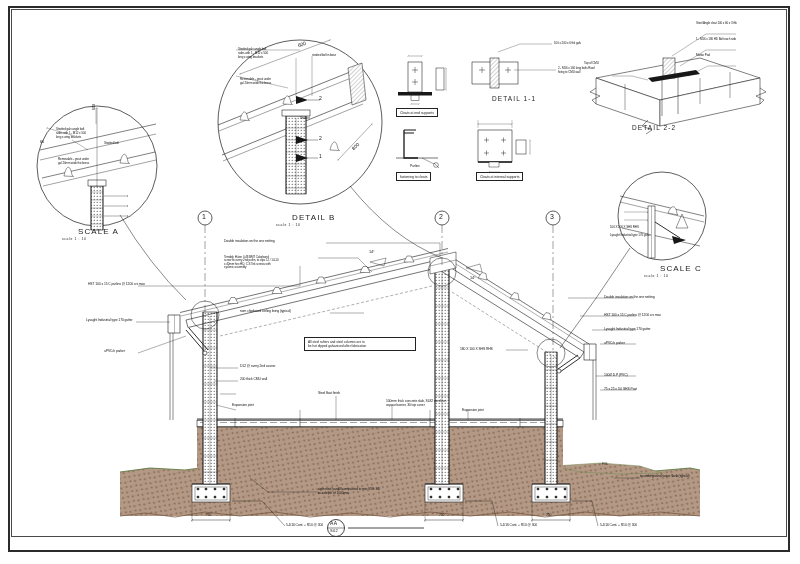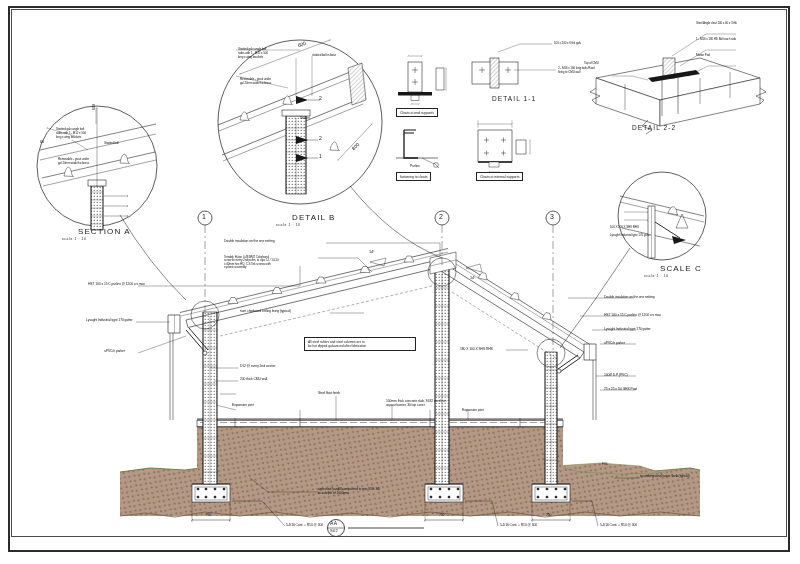--- a/index.html
+++ b/index.html
@@ -483,21 +483,21 @@
   </div>
 
   <div class="lbl t3" style="left:56px;top:128px;">Stratted galv angle bolt</div>
   <div class="lbl t3" style="left:56px;top:132px;">sides with 1 - M12 x 500</div>
   <div class="lbl t3" style="left:56px;top:136px;">long x wing brackets</div>
   <div class="lbl t3" style="left:58px;top:158px;">Removable - grout under</div>
   <div class="lbl t3" style="left:58px;top:162px;">gal 20mm wide thickness</div>
   <div class="lbl t3" style="left:104px;top:142px;">Stratted bolt</div>
   <div class="lbl t38" style="left:40px;top:140px;">60</div>
   <div class="lbl t38" style="left:92px;top:110px;transform:rotate(-90deg);transform-origin:left top;">600</div>
-  <div class="detname" style="left:58px;top:227px;">SECTION A</div>
+  <div class="detname" style="left:58px;top:227px;">SCALE A</div>
   <div class="detscale" style="left:62px;top:237px;">scale 1 : 10</div>
 
   <div class="lbl t3" style="left:238px;top:48px;">Stratted galv angle bolt</div>
   <div class="lbl t3" style="left:238px;top:52px;">sides with 1 - M12 x 500</div>
   <div class="lbl t3" style="left:238px;top:56px;">long x wing brackets</div>
   <div class="lbl t3" style="left:240px;top:78px;">Removable - grout under</div>
   <div class="lbl t3" style="left:240px;top:82px;">gal 20mm wide thickness</div>
   <div class="lbl t3" style="left:312px;top:54px;">stratted bolt in base</div>
   <div class="lbl t3" style="left:300px;top:117px;">Sealant</div>
   <div class="lbl t5" style="left:298px;top:42px;transform:rotate(-21deg);">600</div>

